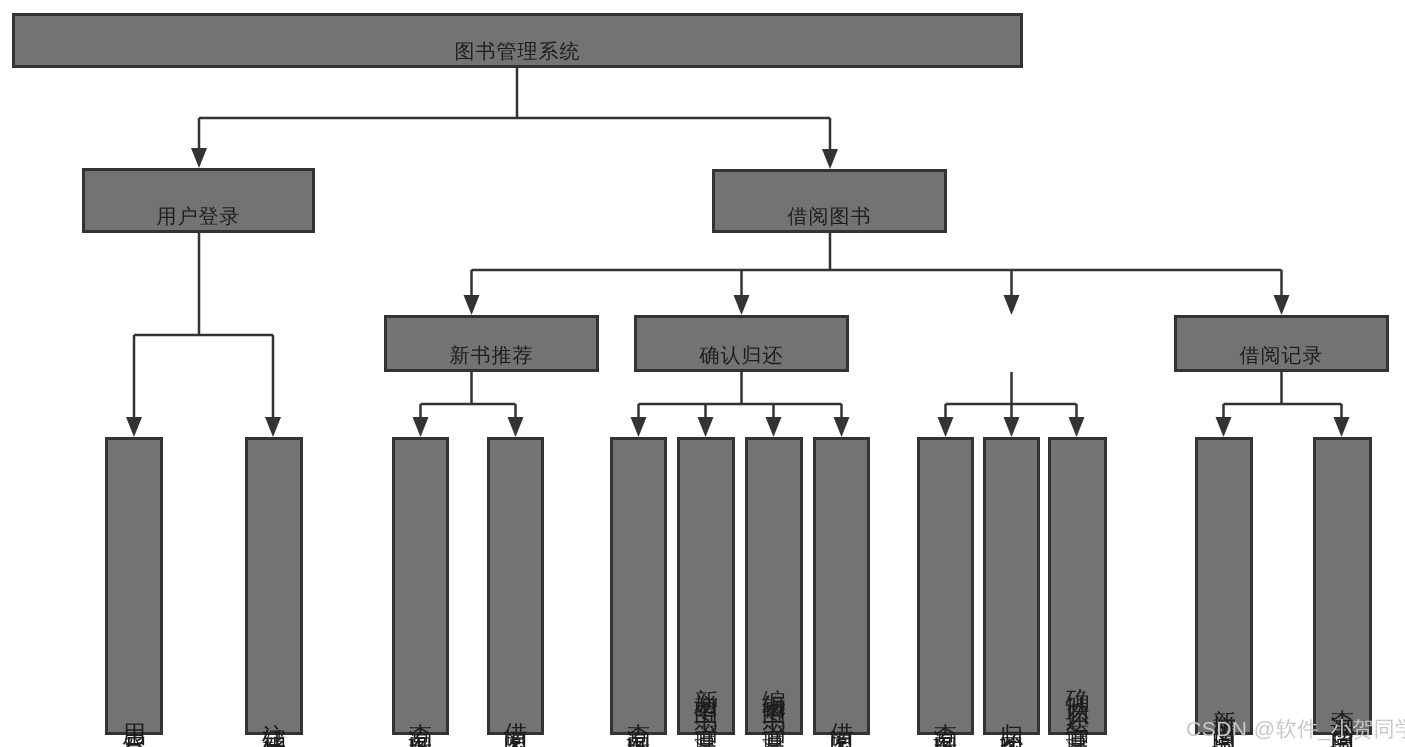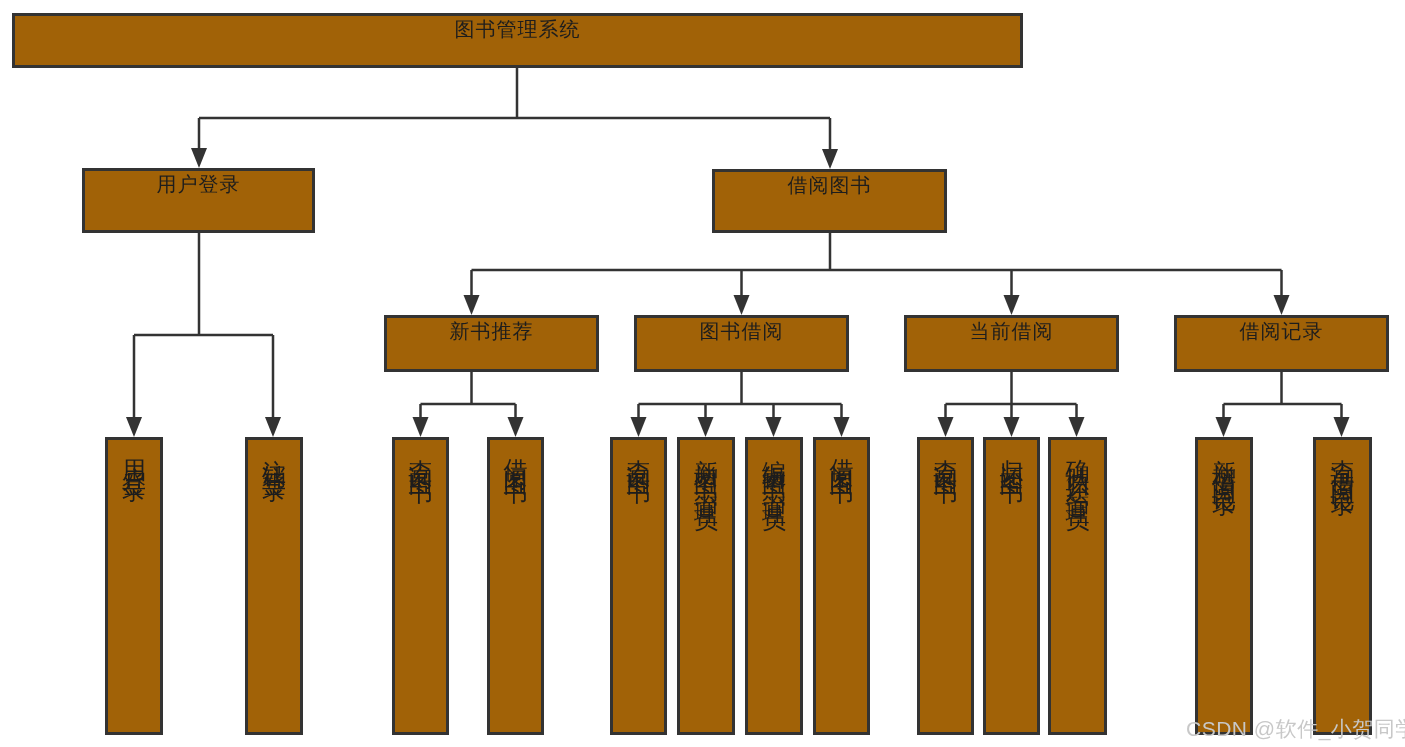--- a/index.html
+++ b/index.html
@@ -3,22 +3,22 @@
 <meta charset="utf-8">
 <style>
   html,body { margin:0; padding:0; background:#ffffff; }
   .canvas {
     position:relative; width:1405px; height:747px; background:#ffffff;
     font-family:"Liberation Sans", sans-serif; overflow:hidden;
   }
   .wires { position:absolute; left:0; top:0; }
   .box {
     position:absolute; box-sizing:border-box;
-    border:3px solid #333333; background:#a16207;
-    display:flex; align-items:flex-start; justify-content:center;
+    border:3px solid #333333; background:#737373;
+    display:flex; align-items:flex-end; justify-content:center;
     color:#1d1d1d;
   }
   .box.h span { font-size:20px; letter-spacing:1px; white-space:nowrap; }
   .box.v span {
     writing-mode:vertical-rl; text-orientation:mixed;
     font-size:24px; letter-spacing:7px; line-height:1;
   }
   .watermark {
     position:absolute; left:1186px; top:715px; z-index:5;
     font-size:21px; color:#c8c8c8; white-space:nowrap;
@@ -88,24 +88,21 @@
     <span>用户登录</span>
   </div>
   <div class="box h" style="left:712px; top:169px; width:235px; height:64px">
     <span>借阅图书</span>
   </div>
 
   <div class="box h" style="left:384px; top:315px; width:215px; height:57px">
     <span>新书推荐</span>
   </div>
   <div class="box h" style="left:634px; top:315px; width:215px; height:57px">
-    <span>图书借阅</span>
-  </div>
-  <div class="box h" style="left:904px; top:315px; width:215px; height:57px">
-    <span>当前借阅</span>
+    <span>确认归还</span>
   </div>
   <div class="box h" style="left:1174px; top:315px; width:215px; height:57px">
     <span>借阅记录</span>
   </div>
 
   <div class="box v" style="left:105px; top:437px; width:58px; height:298px">
     <span>用户登录</span>
   </div>
   <div class="box v" style="left:245px; top:437px; width:58px; height:298px">
     <span>注销登录</span>

